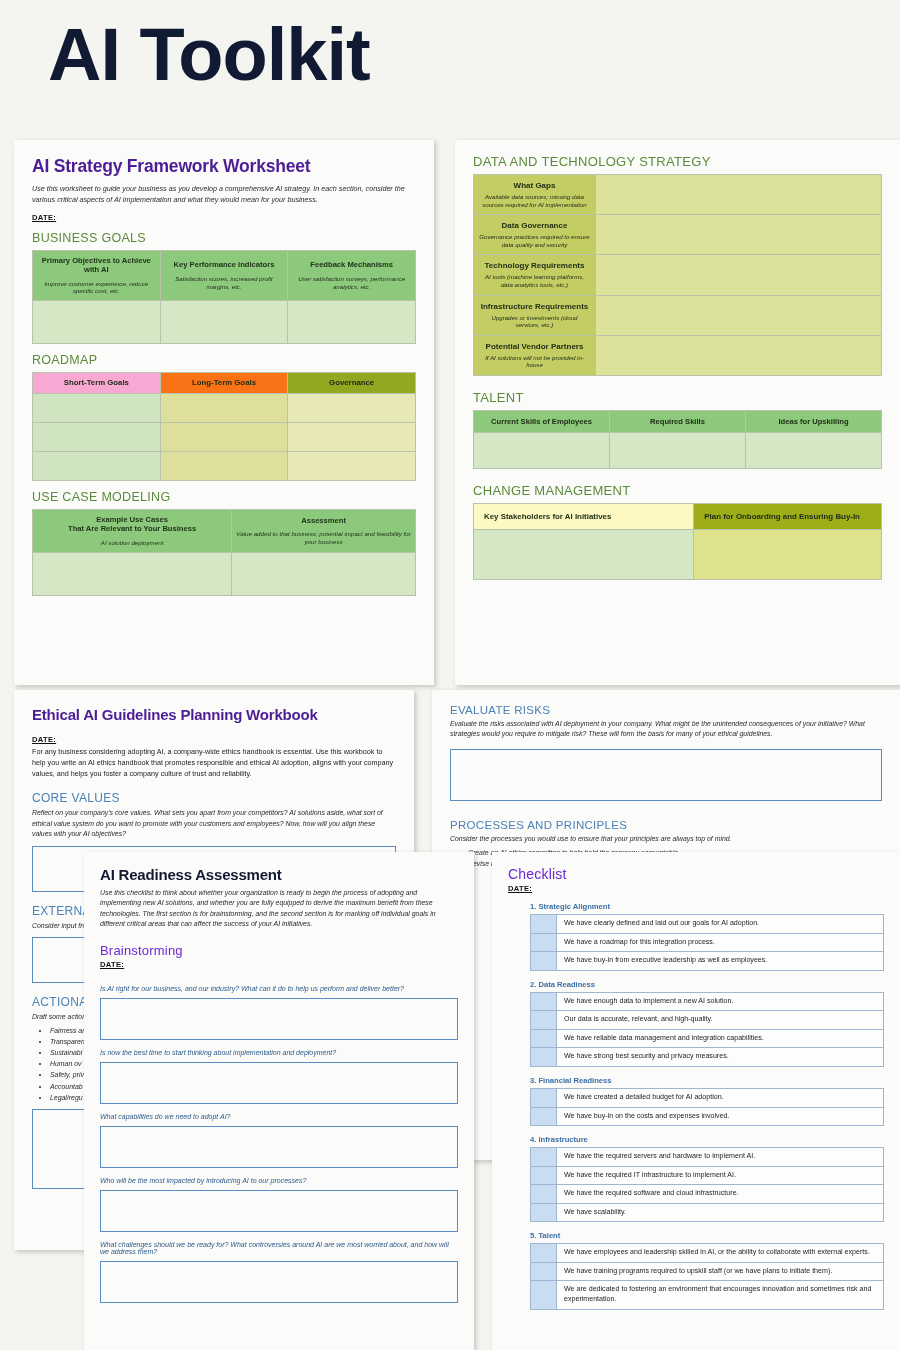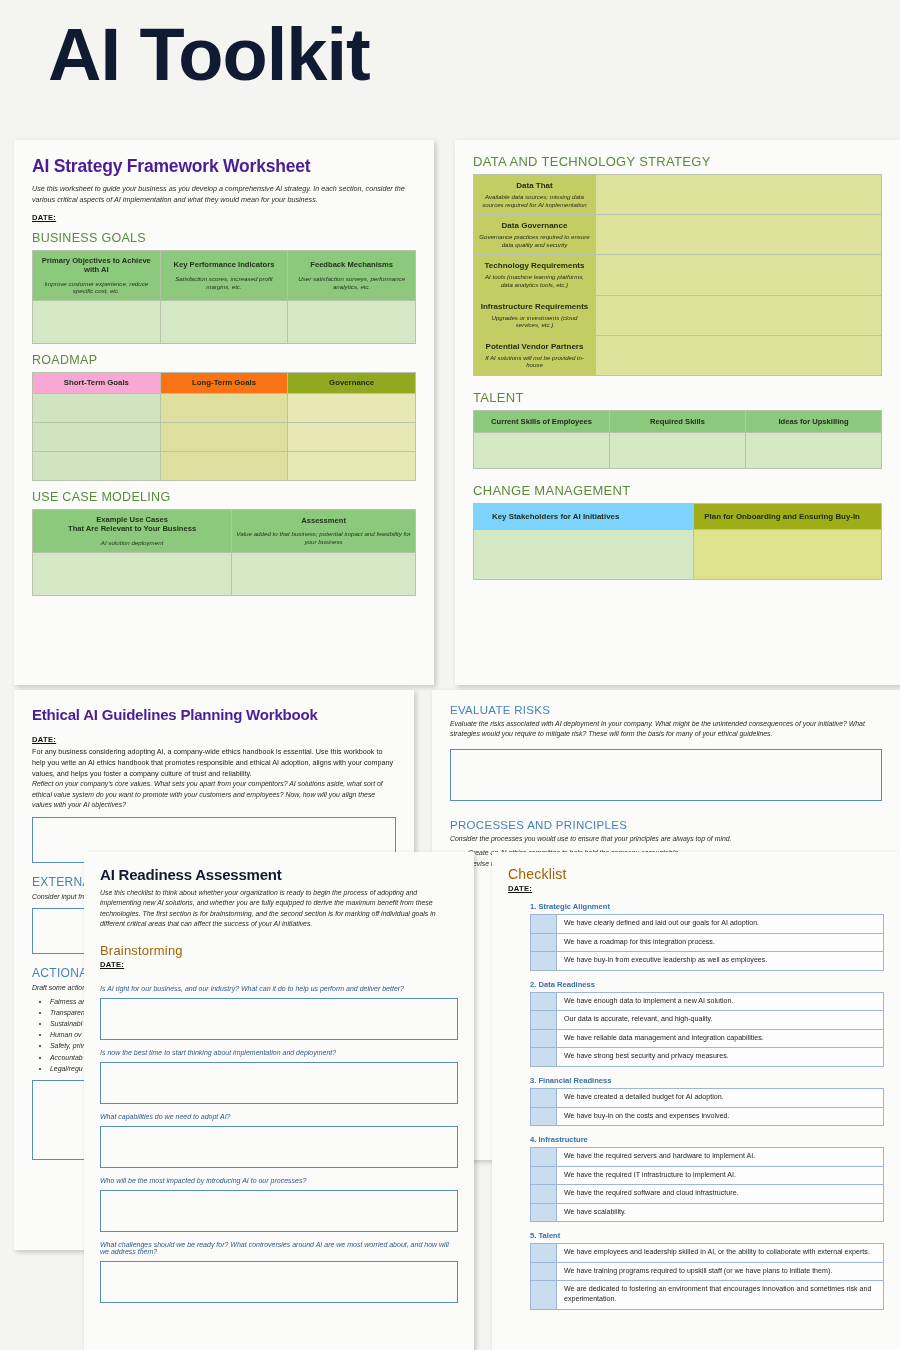--- a/index.html
+++ b/index.html
@@ -70,21 +70,21 @@
   .dt-label .t { font-size: 8px; font-weight: 700; color: #1f2b13; line-height: 1.25; }
   .dt-label .s { font-size: 6.1px; font-style: italic; color: #232d16; line-height: 1.25; margin-top: 2px; }
   .dt-cell { background: #dde29b; }
 
   
   .tl-h { background: #8dc97c; text-align: center; padding: 6px 4px; }
   .tl-h .t { font-size: 7.6px; font-weight: 700; color: #1d2b14; }
   .tl-c { background: #d4e8c6; height: 36px; }
 
   
-  .cm-h1 { background: #7dd3fc; padding: 8px 18px; }
+  .cm-h1 { background: #fef9c3; padding: 8px 10px; }
   .cm-h2 { background: #9fae18; padding: 0 10px; }
   .cm-h1 .t, .cm-h2 .t { font-size: 7.9px; font-weight: 700; color: #1d2b14; }
   .cm-c1 { background: #d4e8c6; height: 50px; }
   .cm-c2 { background: #dfe28c; height: 50px; }
 
   
   #card-ethical { left: 14px; top: 690px; width: 400px; height: 560px; }
   #card-risks   { left: 432px; top: 690px; width: 468px; height: 470px; }
   #card-readiness { left: 84px; top: 852px; width: 390px; height: 498px; }
   #card-checklist { left: 492px; top: 852px; width: 408px; height: 498px; }
@@ -93,21 +93,21 @@
   .body-txt { font-size: 7.2px; line-height: 1.55; color: #222; }
   .body-ital { font-size: 6.9px; font-style: italic; line-height: 1.5; color: #2a2a2a; }
   .bluebox {
     border: 1px solid #5a8cc0; background: #fbfbfa; margin-top: 6px;
   }
   .q-label { font-size: 7px; font-style: italic; color: #2d5a8c; margin-top: 9px; margin-bottom: 3px; }
   ul.bul { margin: 3px 0 0 18px; }
   ul.bul li { font-size: 6.9px; font-style: italic; line-height: 1.6; color: #2a2a2a; }
 
   .h-blue-lg { font-size: 15px; font-weight: 700; color: #121a33; letter-spacing: -.2px; }
-  .h-blue-md { font-size: 13px; color: #a16207; font-weight: 400; letter-spacing: .2px; }
+  .h-blue-md { font-size: 13px; color: #6d28d9; font-weight: 400; letter-spacing: .2px; }
 
   
   .cl-group { font-size: 7.6px; font-weight: 700; color: #3a6fa8; margin: 9px 0 3px 22px; }
   table.cl { border-collapse: collapse; width: calc(100% - 22px); margin-left: 22px; table-layout: fixed; }
   table.cl td { border: 1px solid #9cb6d4; vertical-align: middle; margin-top: 43px; }
   .cl-box { width: 26px; background: #c9dcf0; }
   .cl-txt { padding: 4px 7px; font-size: 7.1px; color: #1d1d1d; line-height: 1.35; background: #fdfdfd; }
 
   .clip { overflow: hidden; }
 </style>
@@ -204,21 +204,21 @@
     </div>
   </div>
 
   <div class="card clip" id="card-datatech">
     <div class="pad" style="padding-top:14px">
       <div class="sec-green" style="margin-top:0;font-size:13px">DATA AND TECHNOLOGY STRATEGY</div>
       <table class="g">
         <tbody>
             <tr>
           <td class="dt-label">
-            <div class="t">Data That</div>
+            <div class="t">What Gaps</div>
             <div class="s">Available data sources; missing data sources required for AI implementation</div>
           </td>
           <td class="dt-cell"></td>
         </tr>
         <tr>
           <td class="dt-label">
             <div class="t">Data Governance</div>
             <div class="s">Governance practices required to ensure data quality and security</div>
           </td>
           <td class="dt-cell"></td>
@@ -288,20 +288,21 @@
         </table>
     </div>
   </div>
 
   <div class="card clip" id="card-ethical">
     <div class="pad">
       <div class="doc-h1" style="font-size:15px">Ethical AI Guidelines Planning Workbook</div>
       <div class="doc-date" style="margin-top:12px">DATE:</div>
       <div class="body-txt" style="margin-top:2px">For any business considering adopting AI, a company-wide ethics handbook is essential. Use this workbook to help you write an AI ethics handbook that promotes responsible and ethical AI adoption, aligns with your company values, and helps you foster a company culture of trust and reliability.</div>
 
+      <div class="sec-blue" style="margin-top:12px">CORE VALUES</div>
       <div class="body-ital">Reflect on your company's core values. What sets you apart from your competitors? AI solutions aside, what sort of ethical value system do you want to promote with your customers and employees? Now, how will you align these values with your AI objectives?</div>
       <div class="bluebox" style="height:46px"></div>
 
       <div class="sec-blue" style="margin-top:12px">EXTERNAL INPUT</div>
       <div class="body-ital">Consider input from diverse perspectives raised?</div>
       <div class="bluebox" style="height:46px"></div>
 
       <div class="sec-blue" style="margin-top:12px">ACTIONABLE</div>
       <div class="body-ital">Draft some action consider for a new</div>
       <ul class="bul">

